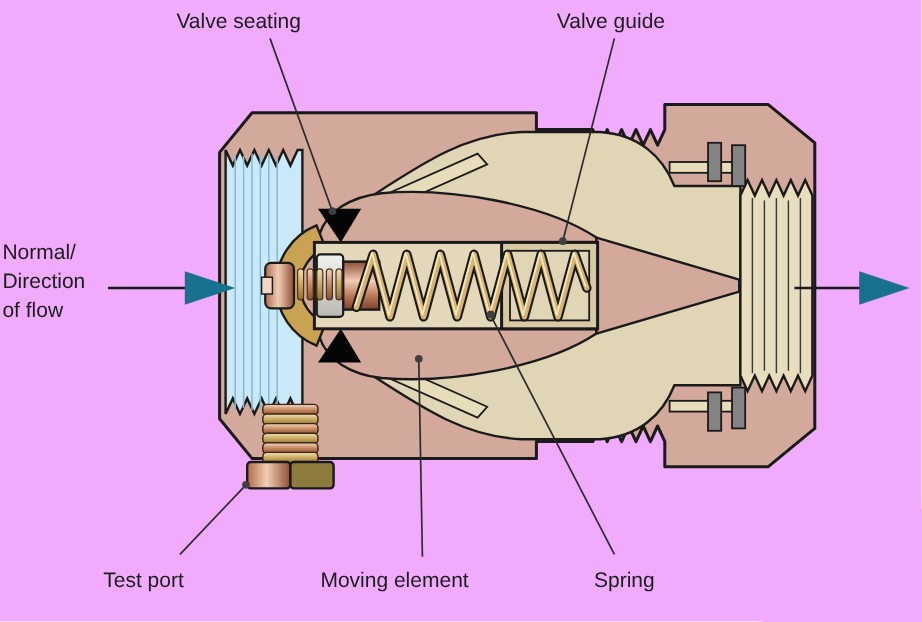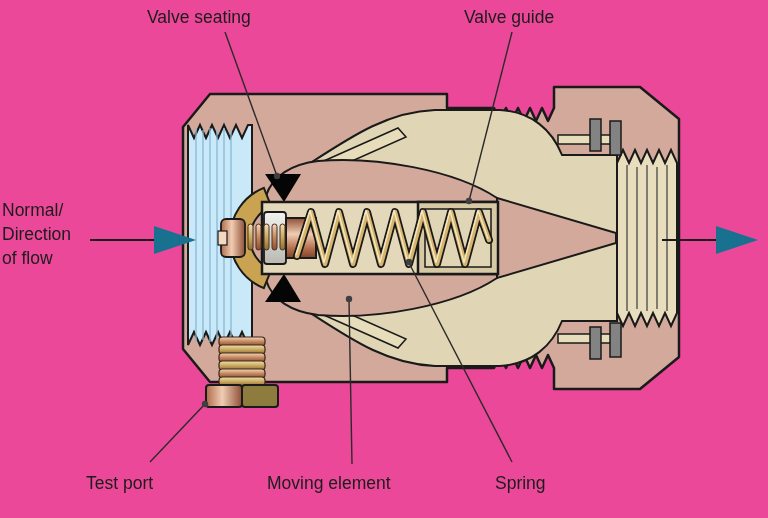--- a/index.html
+++ b/index.html
@@ -1,16 +1,16 @@
 <!DOCTYPE html>
 <html><head>
 <meta charset="utf-8">
 <style>
   html,body{margin:0;padding:0;background:#ffffff;}
-  .stage{position:relative;width:768px;height:518px;background:#ec4899;overflow:hidden;
+  .stage{position:relative;width:768px;height:518px;background:#f0abfc;overflow:hidden;
          font-family:"Liberation Sans", sans-serif;}
   svg{position:absolute;left:0;top:0;}
   text{font-family:"Liberation Sans", sans-serif;font-size:17.5px;fill:#1c1c1c;}
 </style>
 </head>
 <body>
 
 <div class="stage">
 <svg width="768" height="518" viewBox="0 0 768 518">
   <defs>

